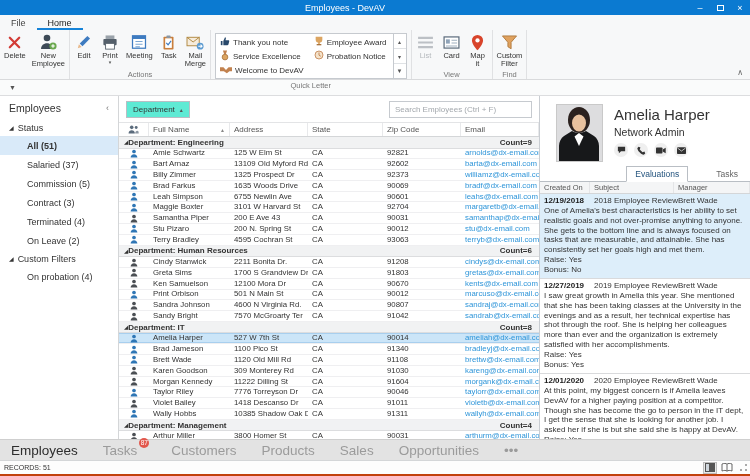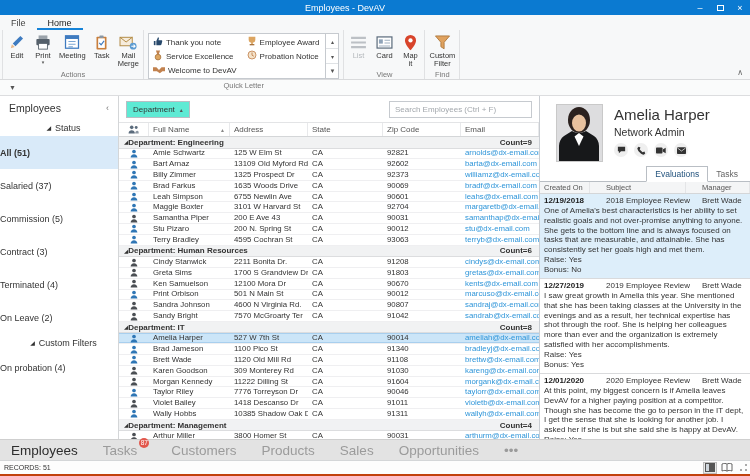--- a/index.html
+++ b/index.html
@@ -38,23 +38,23 @@
   
   .filterbar { height:16px; background:#fafbfb; border-bottom:1px solid #dcdddf; display:flex; align-items:center; padding-left:9px; flex:0 0 auto; }
   .filterbar .fg { font-size:7px; color:#555; }
 
   
   .main { flex:1 1 auto; min-height:0; display:flex; background:#fff; }
 
   .sidebar { width:119px; flex:0 0 auto; border-right:1px solid #d4d6d8; display:flex; flex-direction:column; }
   .side-head { height:23px; display:flex; align-items:center; padding:0 9px; font-size:10.5px; color:#333; }
   .side-head .chev { margin-left:auto; color:#777; font-size:9px; }
-  .tree-section { height:17px; display:flex; align-items:center; padding-left:9px; gap:4px; font-size:9px; color:#333;justify-content:center; }
+  .tree-section { height:17px; display:flex; align-items:center; padding-left:9px; gap:4px; font-size:9px; color:#333; }
   .tree-section .tw { font-size:6px; color:#333; }
-  .tree-item { height:33px; display:flex; align-items:center; font-size:9px; color:#333; }
+  .tree-item { height:19px; display:flex; align-items:center; padding-left:27px; font-size:9px; color:#333; }
   .tree-item.sel { background:#d9eaf9; font-weight:bold; }
 
   .gridpane { flex:1 1 auto; min-width:0; display:flex; flex-direction:column; border-right:1px solid #c9cdd2; }
   .gtoolbar { height:26px; flex:0 0 auto; display:flex; align-items:center; padding:0 7px; }
   .dept-chip { height:17px; border:1px solid #b9bec4; background:#5eead4; font-size:8px; color:#333; display:flex; align-items:center; gap:5px; padding:0 6px; }
   .dept-chip .caret { font-size:6px; color:#555; }
   .search { margin-left:auto; width:143px; height:17px; border:1px solid #c6cacf; font-size:8px; padding:0 5px; color:#333; background:#fff; }
   .search::placeholder { color:#a3a8ad; }
   .gcols { display:grid; grid-template-columns:30px 81px 78px 75px 78px 1fr; }
   .ghead { height:15px; border-top:1px solid #e3e4e6; border-bottom:1px solid #d4d6d8; flex:0 0 auto; }
@@ -72,24 +72,24 @@
   .grow.sel { background:#cbe5f8; box-shadow:inset 0 1px 0 #a8cfee, inset 0 -1px 0 #a8cfee; }
   .pic-blue { color:#2f76b5; } .pic-dark { color:#4b4f54; }
 
   .detail { width:210px; flex:0 0 auto; display:flex; flex-direction:column; background:#fff; min-height:0; }
   .dtop { display:flex; gap:11px; padding:8px 4px 2px 16px; flex:0 0 auto; }
   .photo { width:47px; height:58px; border:1px solid #c9c9c9; flex:0 0 auto; }
   .dname { font-size:15px; color:#333; margin-top:2px; }
   .dtitle { font-size:10.5px; color:#333; margin-top:3px; }
   .dicons { display:flex; gap:6px; margin-top:5px; }
   .cbtn { width:14px; height:14px; border-radius:50%; background:#efefef; display:flex; align-items:center; justify-content:center; }
-  .dtabs { display:flex; justify-content:flex-end; align-items:flex-end; border-bottom:1px solid #b9bec4; height:16px; padding-right:4px; margin-top:2px; flex:0 0 auto; }
+  .dtabs { display:flex; justify-content:flex-end; align-items:flex-end; border-bottom:1px solid #b9bec4; height:16px; padding-right:4px; margin-top:2px; flex:0 0 auto;gap:20px; }
   .dtab { font-size:8.5px; color:#666; padding:2px 8px; }
   .dtab.active { border:1px solid #b9bec4; border-bottom:1px solid #fff; margin-bottom:-1px; background:#fff; color:#24547e; }
-  .ecols { display:grid; grid-template-columns:50px 84px 1fr;gap:12px; }
+  .ecols { display:grid; grid-template-columns:50px 84px 1fr; }
   .ehead { height:12px; background:#f4f5f6; border-bottom:1px solid #d4d6d8; flex:0 0 auto; }
   .ecell { font-size:7.5px; color:#555; padding-left:4px; display:flex; align-items:center; border-right:1px solid #e4e5e7; overflow:hidden; }
   .eblocks { flex:1 1 auto; overflow:hidden; }
   .eblock { border-bottom:1px solid #d9dadc; padding:2px 5px 3px 4px; }
   .eblock.sel { background:#ddeefa; }
   .ehdr { margin-bottom:1px; }
   .ehdr span { font-size:8px; color:#333; white-space:nowrap; overflow:hidden; }
   .ehdr .edate { font-weight:bold; color:#1b1b1b; }
   .etext { font-size:8px; color:#333; line-height:1.22; }
   .eflag { font-size:8px; color:#333; line-height:1.28; }
@@ -128,20 +128,42 @@
     </div>
   </div>
 
   <div class="ribbon">
     <div class="rtabs">
       <span class="rtab">File</span>
       <span class="rtab active">Home</span>
     </div>
     <div class="rbody" id="ribbon-body">
         <div class="rgroup">
+          <div class="rbtns">
+            <div class="rbtn">
+              <span class="ric">
+                <svg width="15" height="15" viewBox="0 0 16 16">
+                  <path d="M3 3l10 10M13 3L3 13" stroke="#d23b35" stroke-width="2.4" stroke-linecap="round"></path>
+                </svg>
+              </span>
+              <span class="rlab">Delete</span>
+            </div>
+            <div class="rbtn">
+              <span class="ric">
+                <svg width="18" height="18" viewBox="0 0 18 18">
+                  <circle cx="8" cy="5" r="3.3" fill="#3d4a57"></circle>
+                  <path d="M2 16c0-3.6 2.7-5.8 6-5.8s6 2.2 6 5.8z" fill="#3d4a57"></path>
+                  <circle cx="14" cy="13" r="3.6" fill="#6aa84f"></circle>
+                  <path d="M14 11.2v3.6M12.2 13h3.6" stroke="#fff" stroke-width="1.2"></path>
+                </svg>
+              </span>
+              <span class="rlab">New
+Employee</span>
+            </div>
+          </div>
           <div class="glabel"></div>
         </div>
         <div class="rgroup">
           <div class="rbtns">
             <div class="rbtn">
               <span class="ric">
                 <svg width="16" height="16" viewBox="0 0 18 18">
                   <path d="M2 16l1.3-4.4 3.1 3.1z" fill="#e8b88a"></path>
                   <path d="M4.2 10.8L12.8 2.2l3 3L7.3 13.8z" fill="#3e7bc0"></path>
                 </svg>

